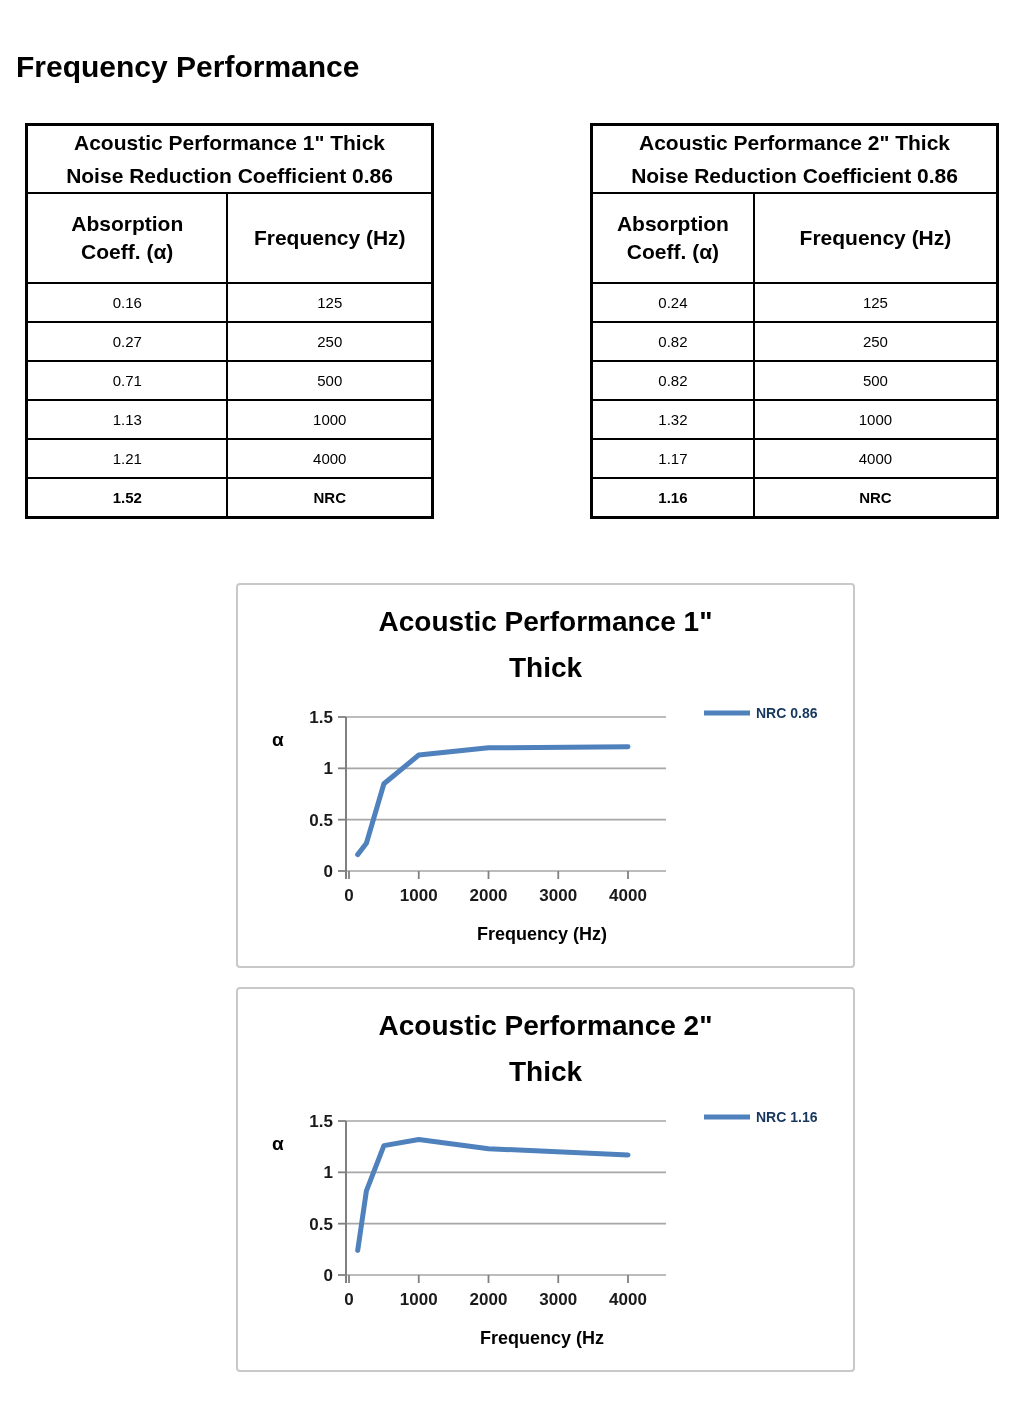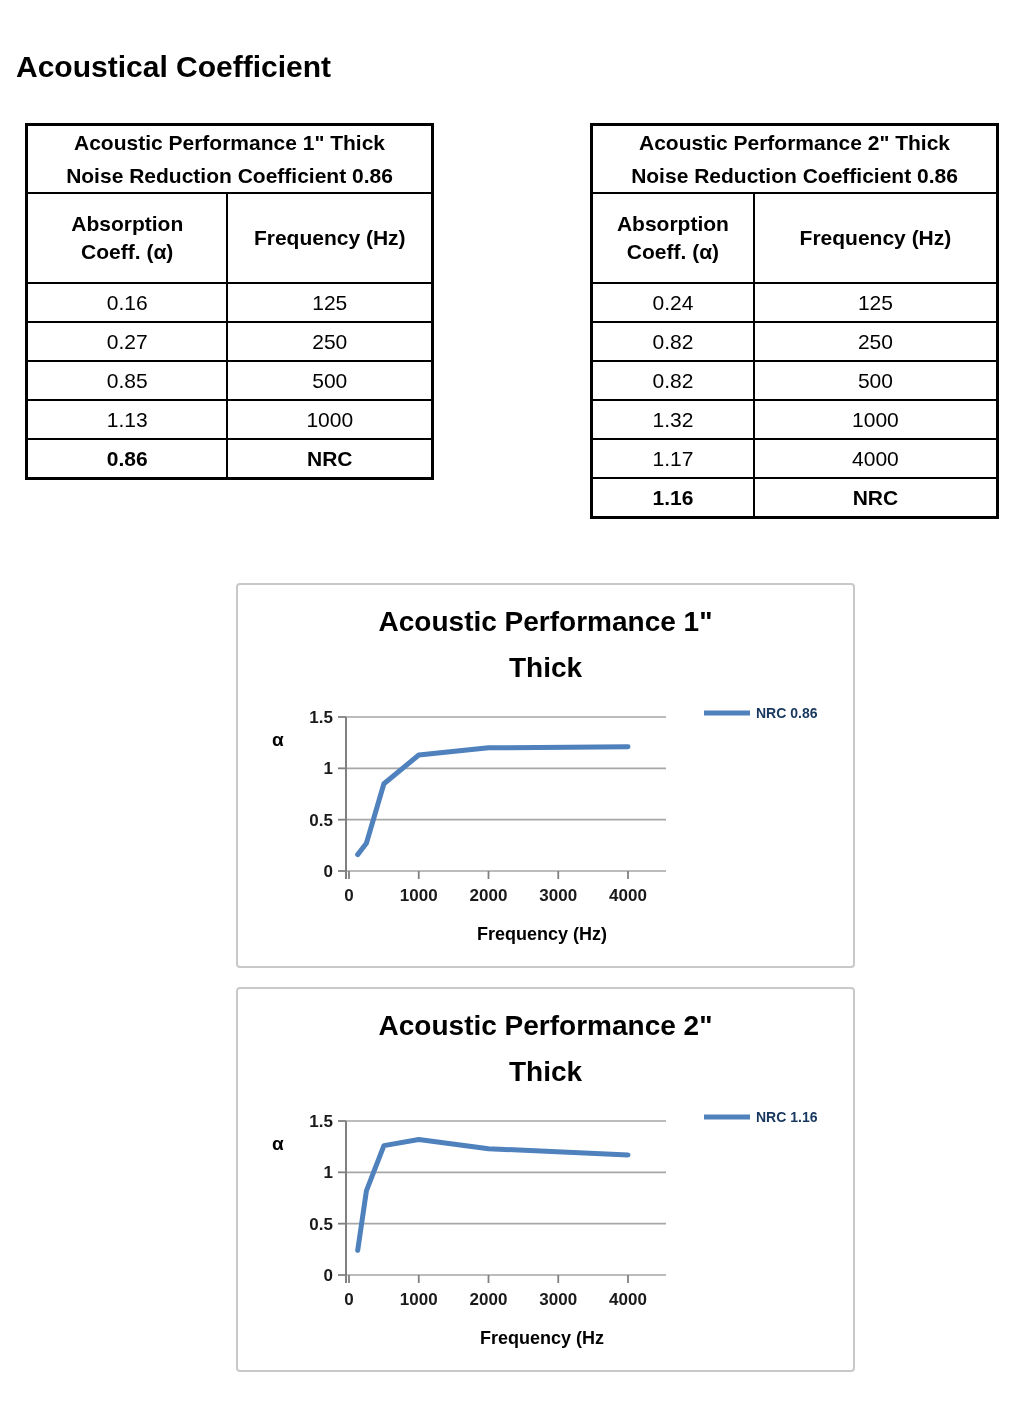--- a/index.html
+++ b/index.html
@@ -9,38 +9,38 @@
   .page-title{position:absolute;left:16px;top:50px;font-size:30px;font-weight:bold;}
 
   table.data{position:absolute;border-collapse:collapse;table-layout:fixed;width:409px;border:3px solid #000;}
   table.data td{border:2px solid #000;text-align:center;vertical-align:middle;padding:0;}
   .t1{left:25px;top:123px;}
   .t2{left:590px;top:123px;}
   .tbl-title td{font-weight:bold;font-size:21px;padding:3px 0;}
   .tbl-title div{line-height:33px;}
   .col-head td{font-weight:bold;font-size:21px;height:84px;}
   .col-head .wrap{max-width:150px;margin:16px auto;line-height:28px;}
-  tr.row td{font-size:21px;height:37px;font-weight:normal;}
+  tr.row td{font-size:15px;height:37px;font-weight:normal;}
   tr.nrc td{font-weight:bold;}
 
   .chart{position:absolute;left:236px;width:615px;height:381px;background:#fff;
          border:2px solid #c9c9c9;border-radius:4px;}
   .c1{top:583px;}
   .c2{top:987px;}
   .chart-title{position:absolute;top:14px;left:0;right:0;text-align:center;
                font-weight:bold;font-size:28px;line-height:46px;color:#000;}
   svg.plot{position:absolute;left:0;top:0;width:615px;height:381px;}
   svg text{font-family:"Liberation Sans",sans-serif;}
 </style>
 </head>
 <body>
 
 <div class="page">
 
-  <div class="page-title">Acoustical Coefficient</div>
+  <div class="page-title">Frequency Performance</div>
 
   <table class="data t1">
     <colgroup>
         <col style="width:49.5%">
         <col>
       </colgroup>
     <tbody>
         <tr class="tbl-title">
       <td colspan="2">
         <div>Acoustic Performance 1" Thick</div>
@@ -55,29 +55,33 @@
     </tr>
     <tr class="row">
           <td>0.16</td>
           <td>125</td>
         </tr>
     <tr class="row">
           <td>0.27</td>
           <td>250</td>
         </tr>
     <tr class="row">
-          <td>0.85</td>
+          <td>0.71</td>
           <td>500</td>
         </tr>
     <tr class="row">
           <td>1.13</td>
           <td>1000</td>
         </tr>
+    <tr class="row">
+          <td>1.21</td>
+          <td>4000</td>
+        </tr>
     <tr class="row nrc">
-          <td>0.86</td>
+          <td>1.52</td>
           <td>NRC</td>
         </tr>
   </tbody>
     </table>
 
   <table class="data t2">
     <colgroup>
         <col style="width:40%">
         <col>
       </colgroup>

